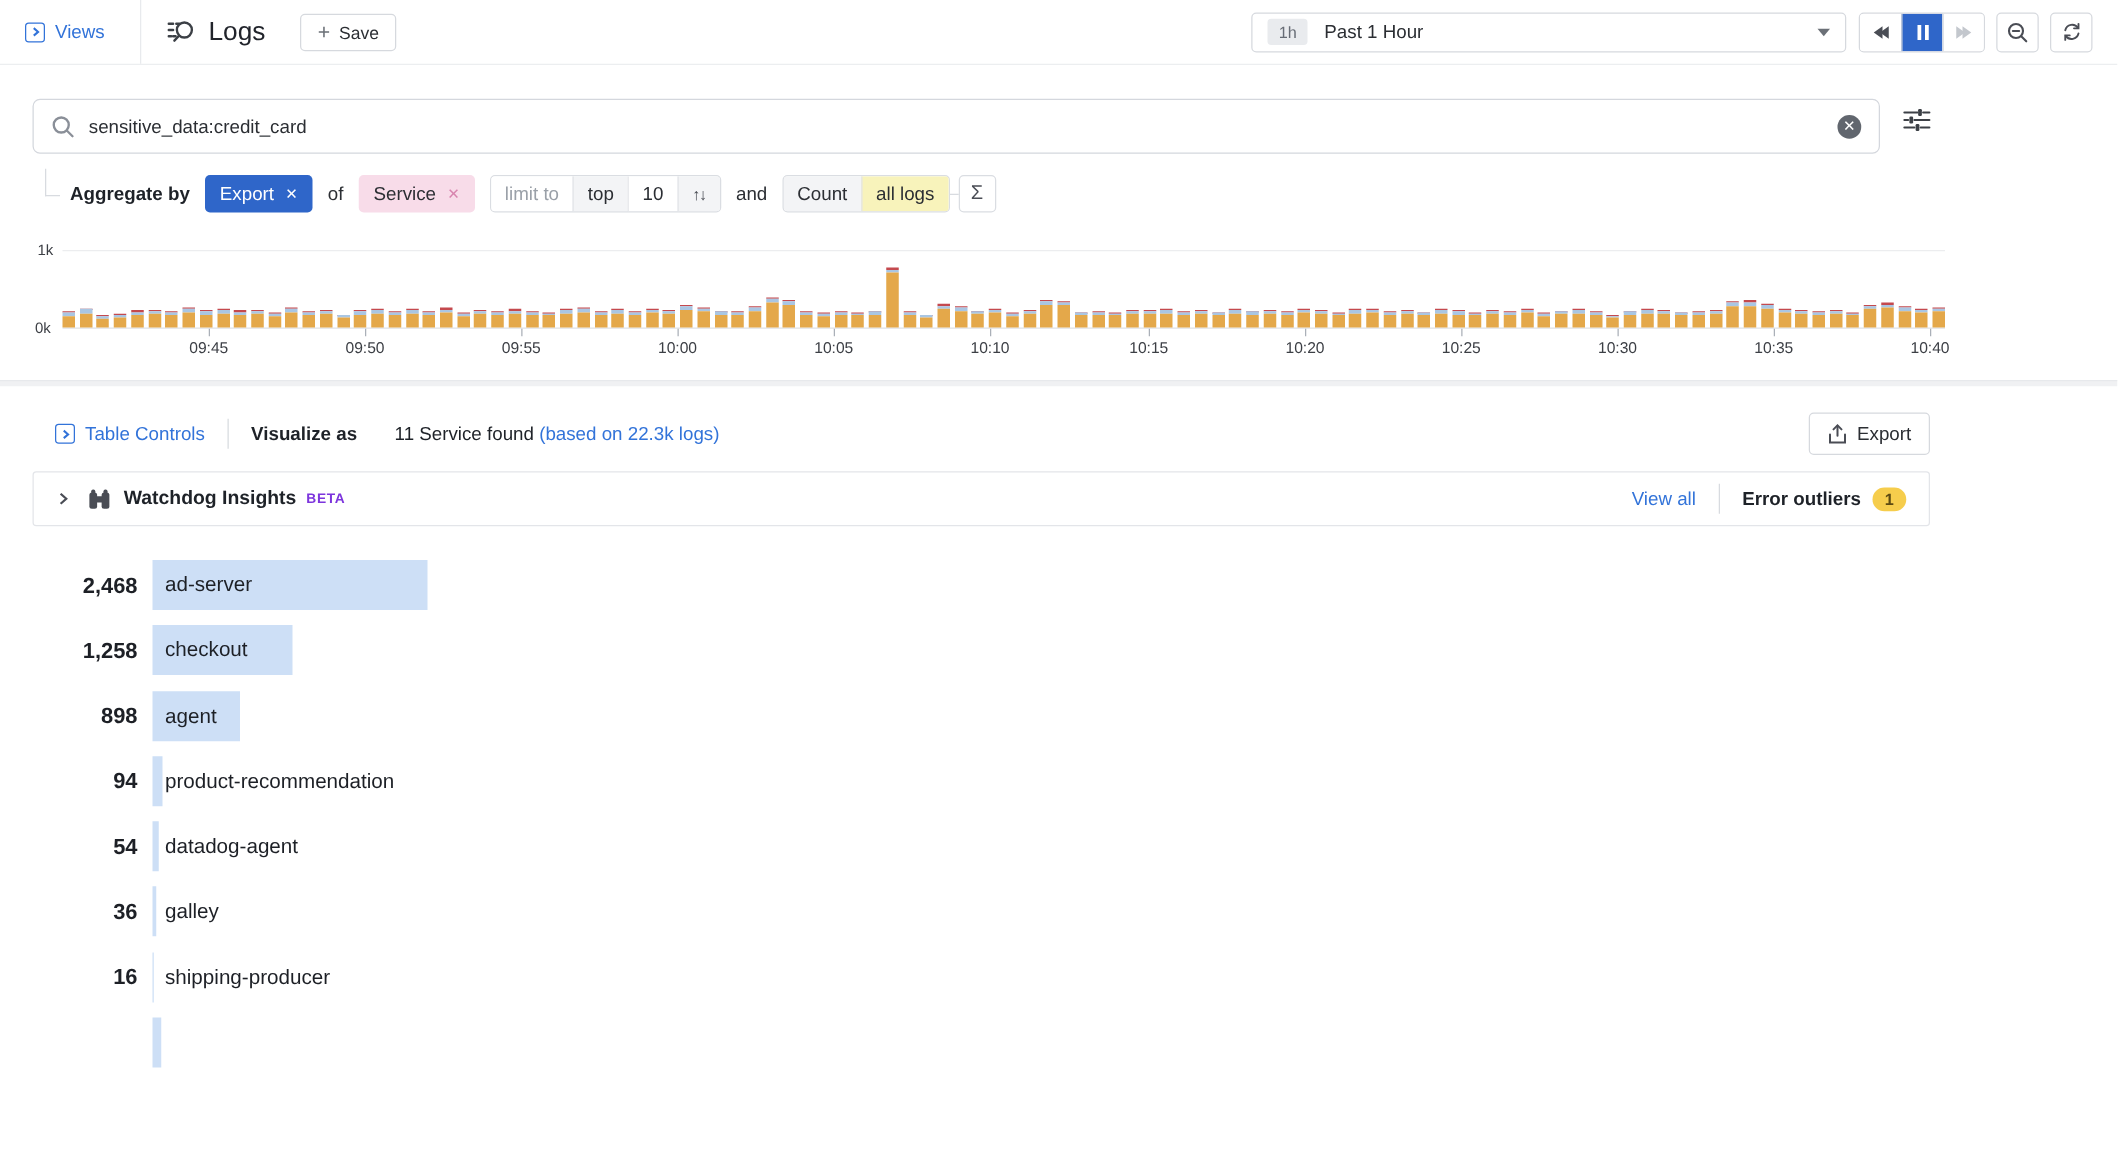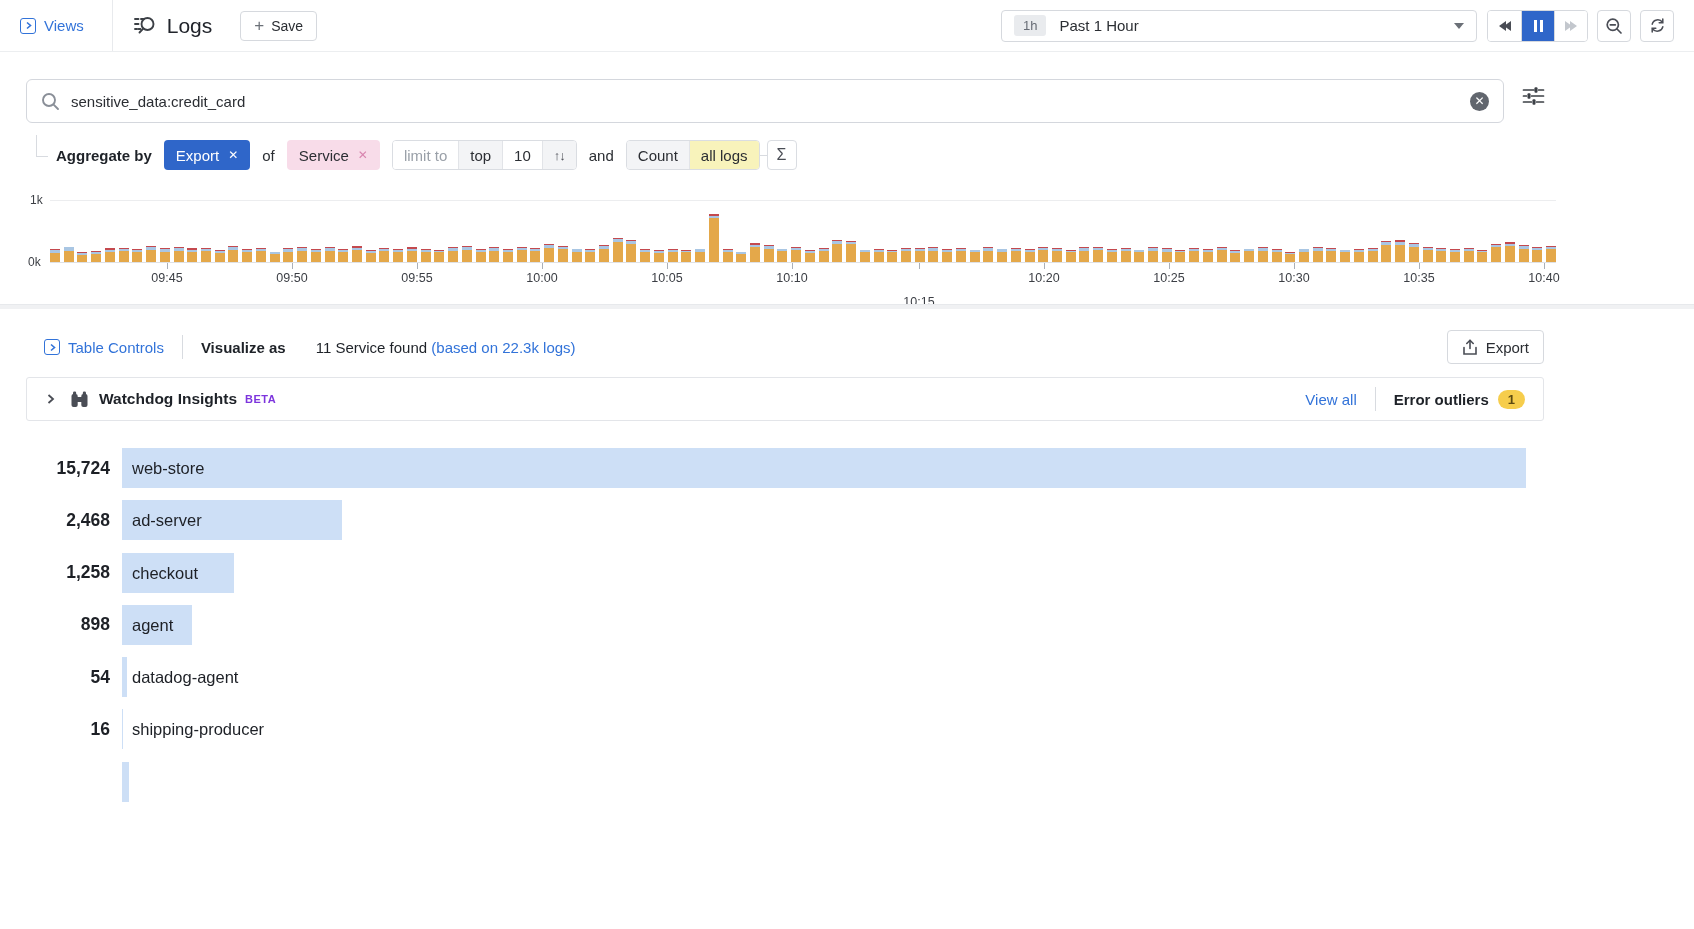--- a/index.html
+++ b/index.html
@@ -825,21 +825,21 @@
     <span class="hlabel" style="left: 292px;">09:50</span>
     <div class="htick" style="left: 417px;"></div>
     <span class="hlabel" style="left: 417px;">09:55</span>
     <div class="htick" style="left: 542px;"></div>
     <span class="hlabel" style="left: 542px;">10:00</span>
     <div class="htick" style="left: 667px;"></div>
     <span class="hlabel" style="left: 667px;">10:05</span>
     <div class="htick" style="left: 792px;"></div>
     <span class="hlabel" style="left: 792px;">10:10</span>
     <div class="htick" style="left: 919px;"></div>
-    <span class="hlabel" style="left: 919px; margin-top: 24px;">10:15</span>
+    <span class="hlabel" style="left: 919px;">10:15</span>
     <div class="htick" style="left: 1044px;"></div>
     <span class="hlabel" style="left: 1044px;">10:20</span>
     <div class="htick" style="left: 1169px;"></div>
     <span class="hlabel" style="left: 1169px;">10:25</span>
     <div class="htick" style="left: 1294px;"></div>
     <span class="hlabel" style="left: 1294px;">10:30</span>
     <div class="htick" style="left: 1419px;"></div>
     <span class="hlabel" style="left: 1419px;">10:35</span>
     <div class="htick" style="left: 1544px;"></div>
     <span class="hlabel" style="left: 1544px;">10:40</span>
@@ -894,27 +894,20 @@
   <span class="wd-right">
     <button class="wd-viewall">View all</button>
     <span class="vdiv"></span>
     <span class="wd-err">Error outliers</span>
     <span class="wd-badge">1</span>
   </span>
 </div>
 
 <div class="toplist" id="toplist">
     <div class="tl-row">
-      <span class="tl-value">15,724</span>
-      <div class="tl-track">
-        <div class="tl-bar" style="width: 100%; background: rgb(205, 223, 246);"></div>
-        <span class="tl-label">web-store</span>
-      </div>
-    </div>
-    <div class="tl-row">
       <span class="tl-value">2,468</span>
       <div class="tl-track">
         <div class="tl-bar" style="width: 15.6958%; background: rgb(205, 223, 246);"></div>
         <span class="tl-label">ad-server</span>
       </div>
     </div>
     <div class="tl-row">
       <span class="tl-value">1,258</span>
       <div class="tl-track">
         <div class="tl-bar" style="width: 8.00051%; background: rgb(205, 223, 246);"></div>
@@ -922,24 +915,38 @@
       </div>
     </div>
     <div class="tl-row">
       <span class="tl-value">898</span>
       <div class="tl-track">
         <div class="tl-bar" style="width: 4.97329%; background: rgb(205, 223, 246);"></div>
         <span class="tl-label">agent</span>
       </div>
     </div>
     <div class="tl-row">
+      <span class="tl-value">94</span>
+      <div class="tl-track">
+        <div class="tl-bar" style="width: 0.597812%; background: rgb(205, 223, 246);"></div>
+        <span class="tl-label">product-recommendation</span>
+      </div>
+    </div>
+    <div class="tl-row">
       <span class="tl-value">54</span>
       <div class="tl-track">
         <div class="tl-bar" style="width: 0.343424%; background: rgb(205, 223, 246);"></div>
         <span class="tl-label">datadog-agent</span>
+      </div>
+    </div>
+    <div class="tl-row">
+      <span class="tl-value">36</span>
+      <div class="tl-track">
+        <div class="tl-bar" style="width: 0.228949%; background: rgb(205, 223, 246);"></div>
+        <span class="tl-label">galley</span>
       </div>
     </div>
     <div class="tl-row">
       <span class="tl-value">16</span>
       <div class="tl-track">
         <div class="tl-bar" style="width: 0.101755%; background: rgb(205, 223, 246);"></div>
         <span class="tl-label">shipping-producer</span>
       </div>
     </div>
     <div class="tl-row">

